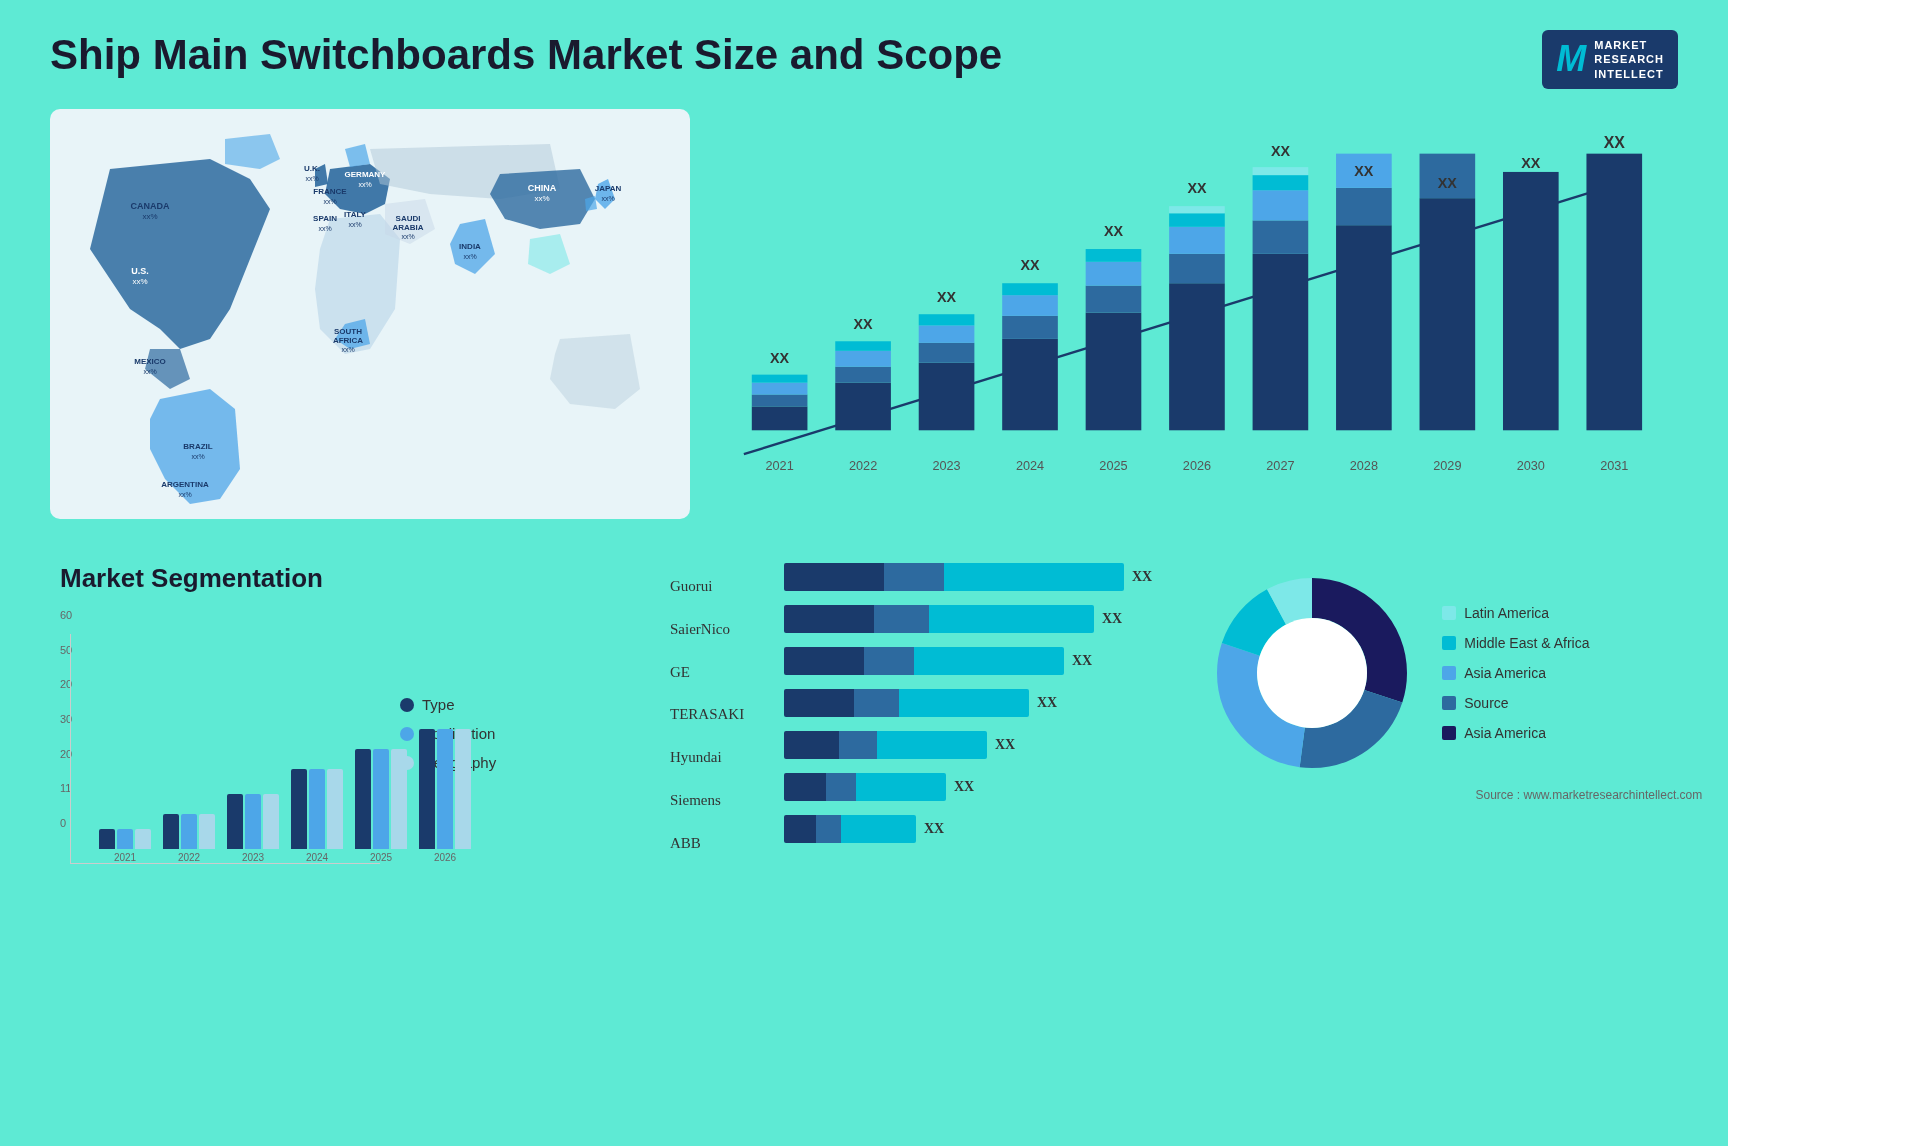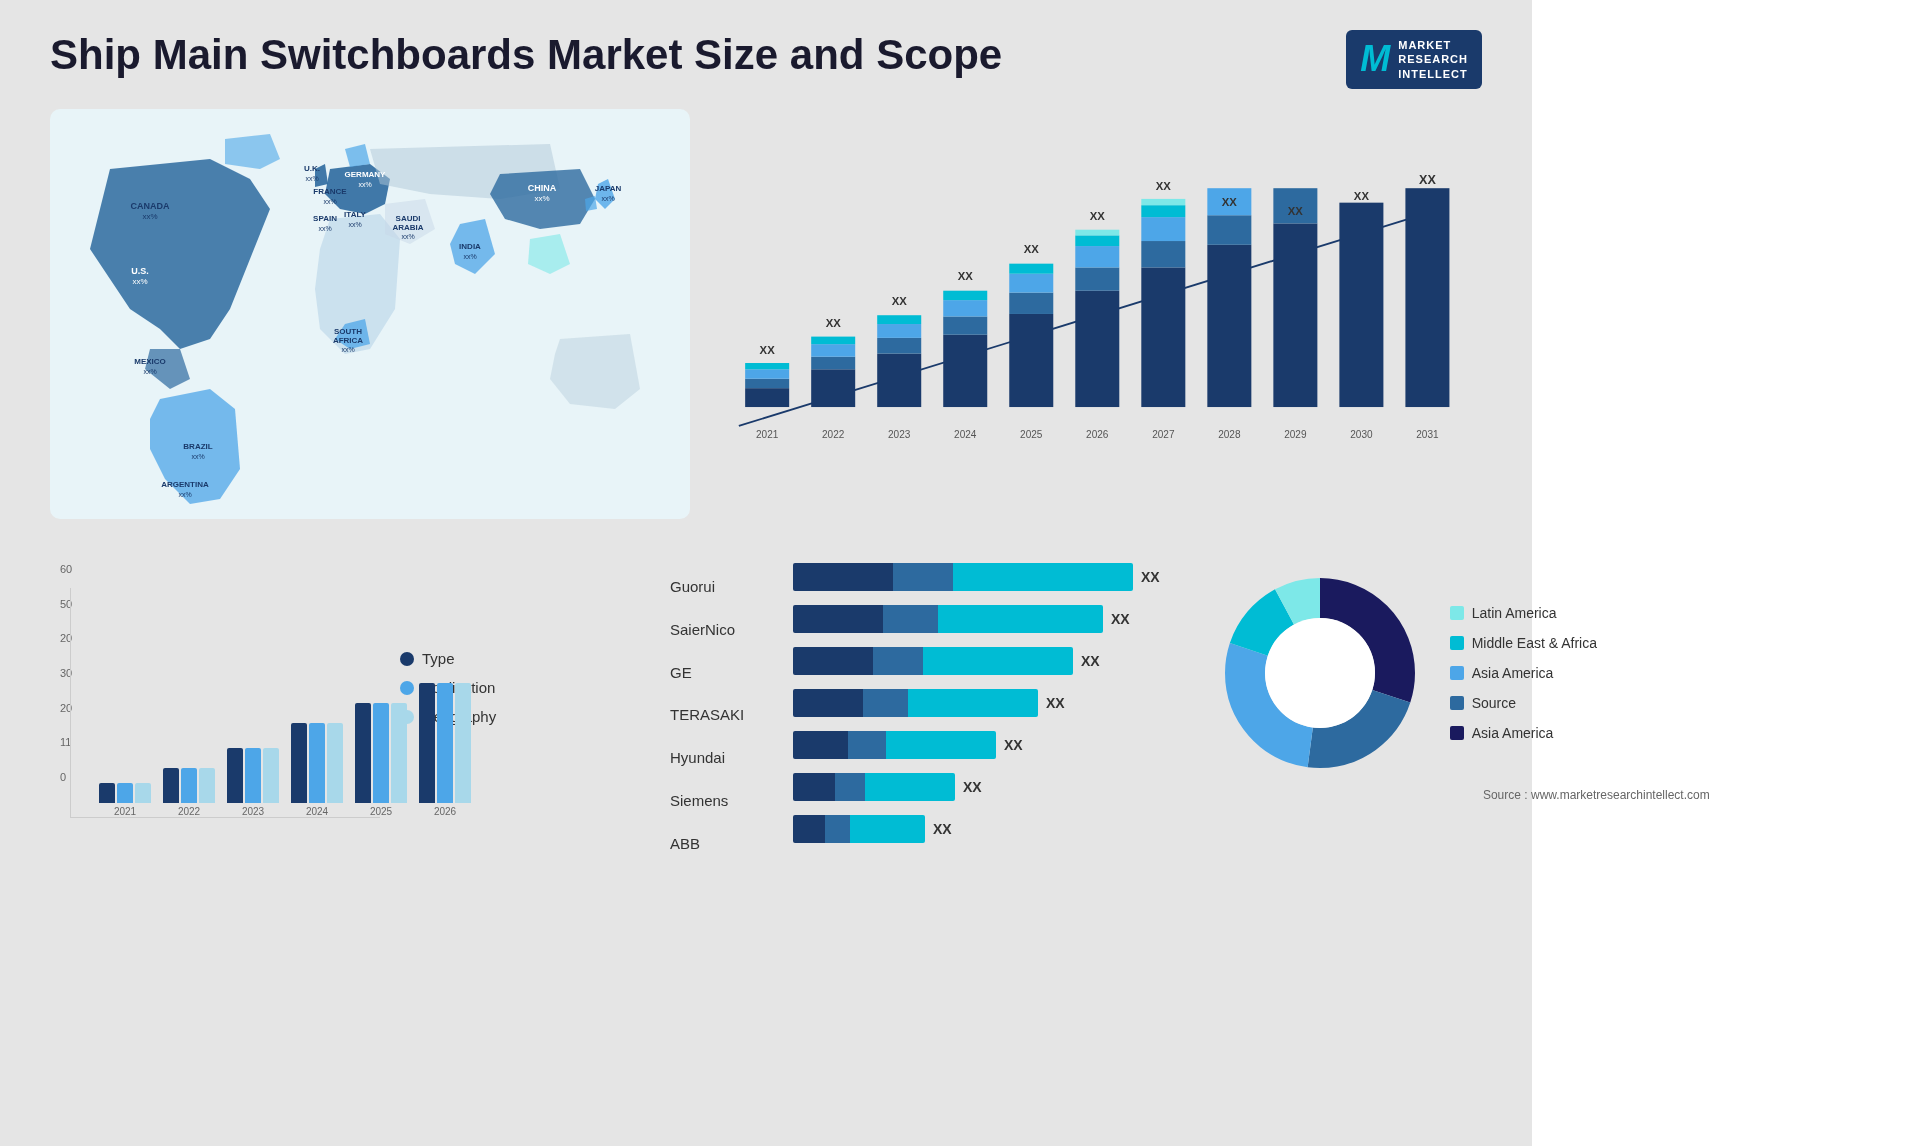--- a/index.html
+++ b/index.html
@@ -5,24 +5,24 @@
     * { margin: 0; padding: 0; box-sizing: border-box; }
     body {
       font-family: Arial, sans-serif;
       background: #fff;
       width: 1920px;
       min-height: 1146px;
       overflow: hidden;
     }
 
     .page-wrapper {
-      width: 1532px;
+      width: 1728px;
       min-height: 1146px;
       padding: 30px 50px;
-      background: #e5e5e5;
+      background: #5eead4;
       position: relative;
     }
 
     
     .header {
       display: flex;
       justify-content: space-between;
       align-items: flex-start;
       margin-bottom: 20px;
     }
@@ -361,20 +361,21 @@
         <rect x="1090" y="-8" width="70" height="348" fill="#1a3a6b"></rect>
         <text x="1125" y="390" font-size="16" fill="#555" text-anchor="middle">2031</text>
         <text x="1125" y="-15" font-size="20" font-weight="bold" fill="#333" text-anchor="middle">XX</text>
       </svg>
     </div>
   </div>
 
   <div class="bottom-grid">
 
     <div class="segmentation-section">
+      <h2 class="section-title">Market Segmentation</h2>
       <div class="seg-chart-container">
         <div style="position:relative; width:320px; height:280px;">
 
           <div style="position:absolute; left:0; top:0; height:220px; display:flex; flex-direction:column; justify-content:space-between; font-size:11px; color:#666;">
             <span>60</span>
             <span>50</span>
             <span>20</span>
             <span>30</span>
             <span>20</span>
             <span>11</span>
@@ -450,21 +451,21 @@
           </div>
           <div class="legend-item">
             <div class="legend-dot" style="background:#a8d8ea;"></div>
             <span>Geography</span>
           </div>
         </div>
       </div>
     </div>
 
     <div class="players-section">
-      <div style="display:flex; gap:33px;">
+      <div style="display:flex; gap:24px;font-family:Liberation Serif, serif;">
         <div class="players-names">
           <div class="player-name">Guorui</div>
           <div class="player-name">SaierNico</div>
           <div class="player-name">GE</div>
           <div class="player-name">TERASAKI</div>
           <div class="player-name">Hyundai</div>
           <div class="player-name">Siemens</div>
           <div class="player-name">ABB</div>
         </div>
         <div style="flex:1;">

